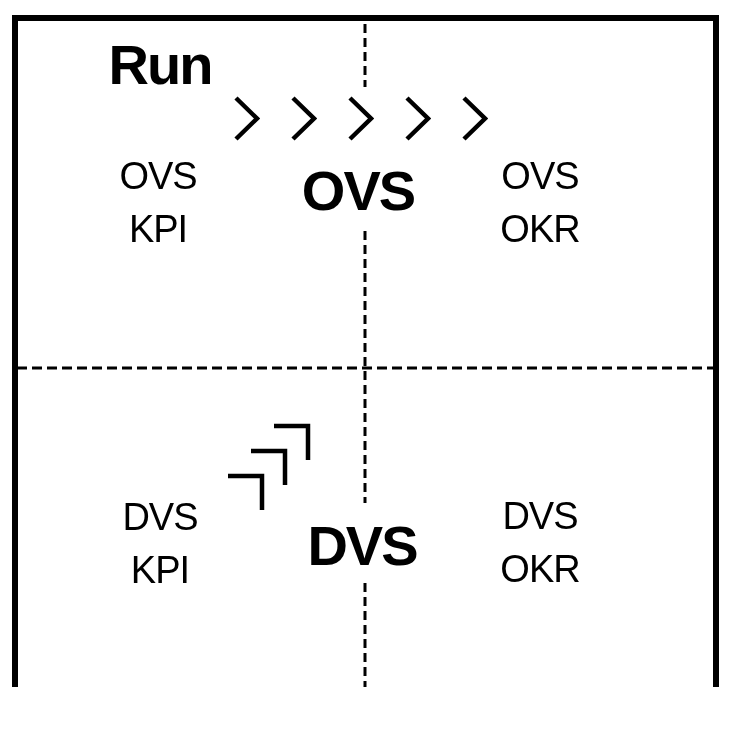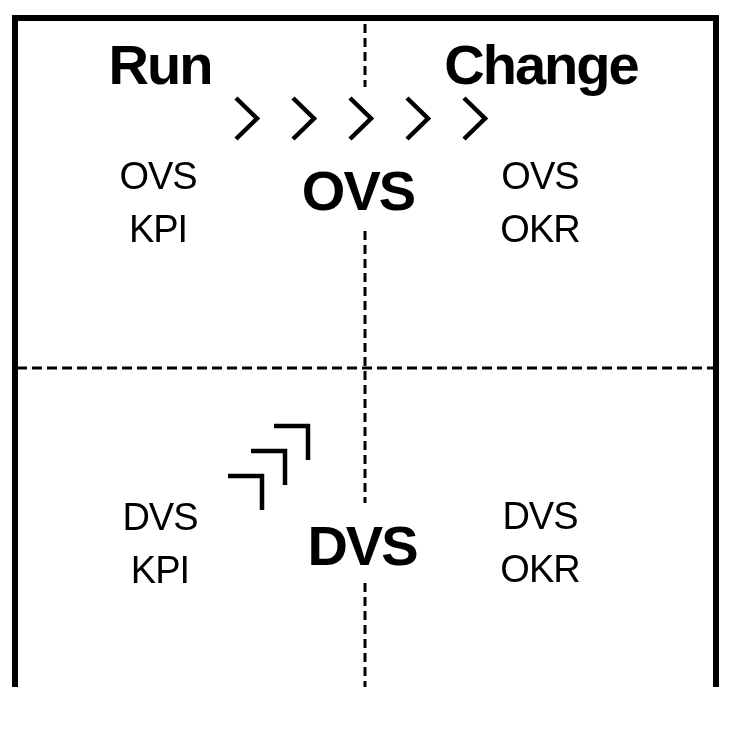--- a/index.html
+++ b/index.html
@@ -108,21 +108,20 @@
 
   <svg class="dividers" width="729" height="737" viewBox="0 0 729 737">
     <line class="dash-line dash-v" x1="365" y1="24" x2="365" y2="87"></line>
     <line class="dash-line dash-v" x1="365" y1="231" x2="365" y2="503"></line>
     <line class="dash-line dash-v" x1="365" y1="583" x2="365" y2="716"></line>
     <line class="dash-line dash-h" x1="17" y1="368" x2="714" y2="368"></line>
   </svg>
 
   <div class="txt heading heading-run">Run</div>
 
-  <div class="txt heading heading-change">Change</div>
 
   <div class="chevron-row">
     <svg width="27" height="47" viewBox="0 0 27 47">
       <polyline class="stroke-icon" points="3,3 24,23.5 3,44"></polyline>
     </svg>
     <svg width="27" height="47" viewBox="0 0 27 47">
       <polyline class="stroke-icon" points="3,3 24,23.5 3,44"></polyline>
     </svg>
     <svg width="27" height="47" viewBox="0 0 27 47">
       <polyline class="stroke-icon" points="3,3 24,23.5 3,44"></polyline>

